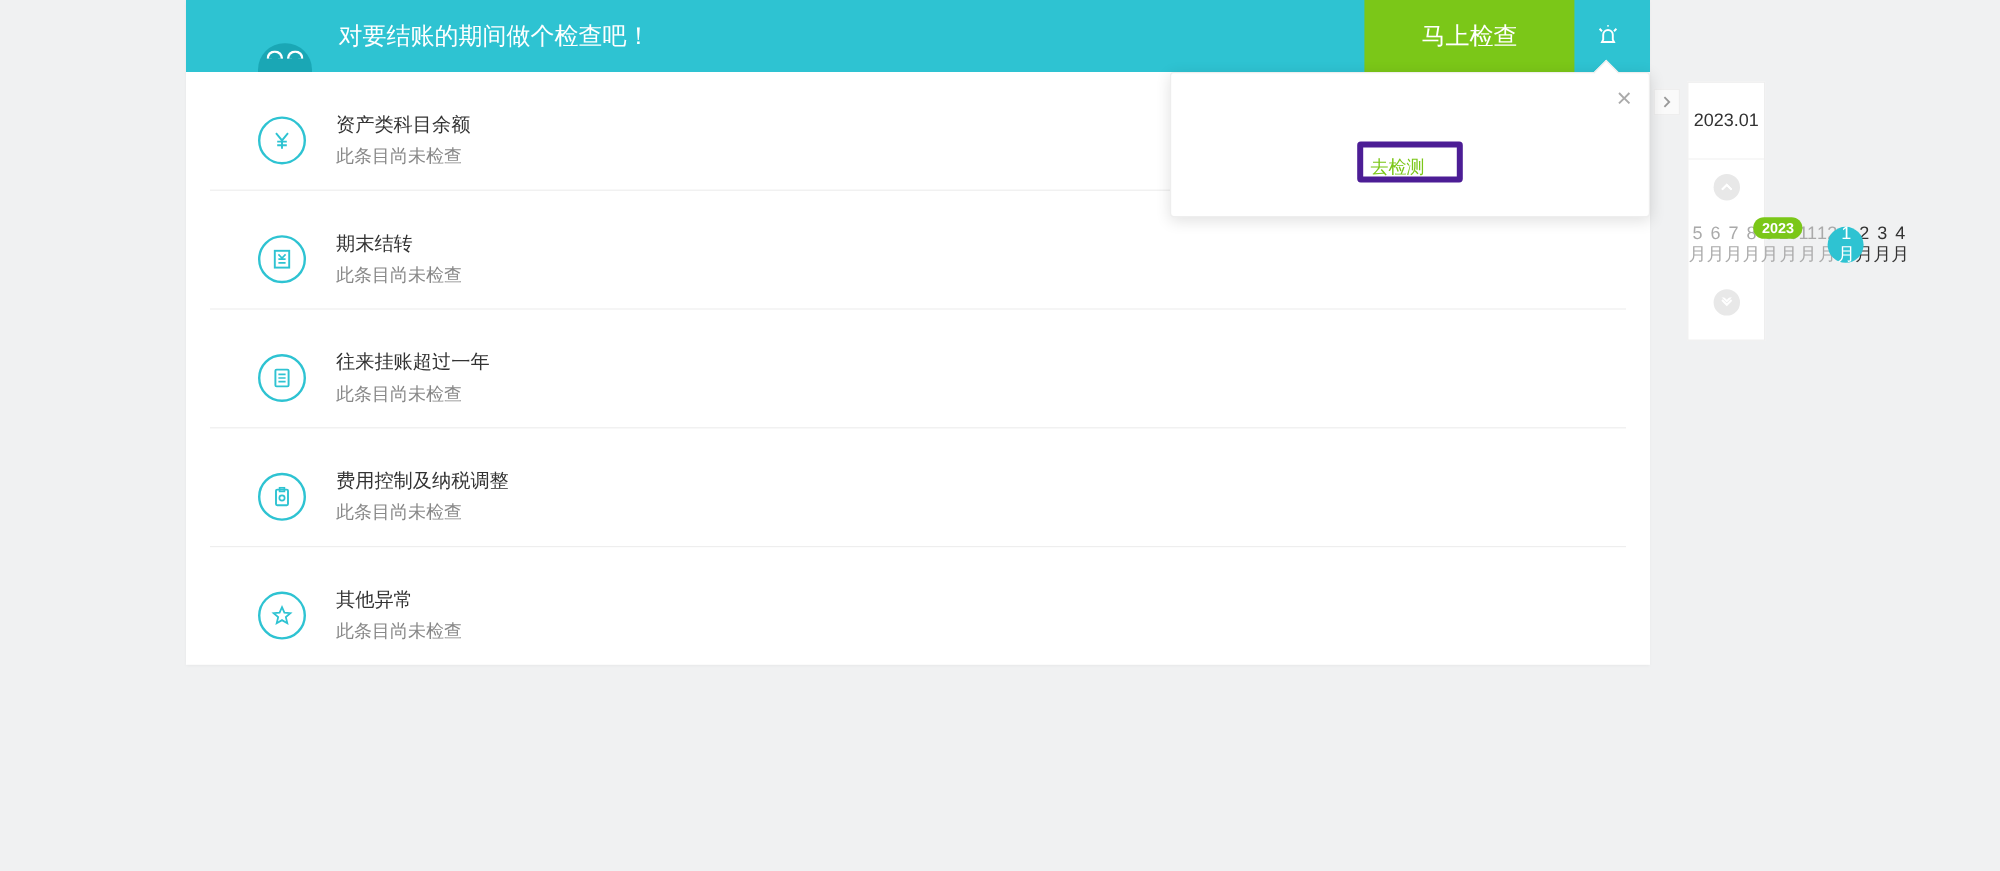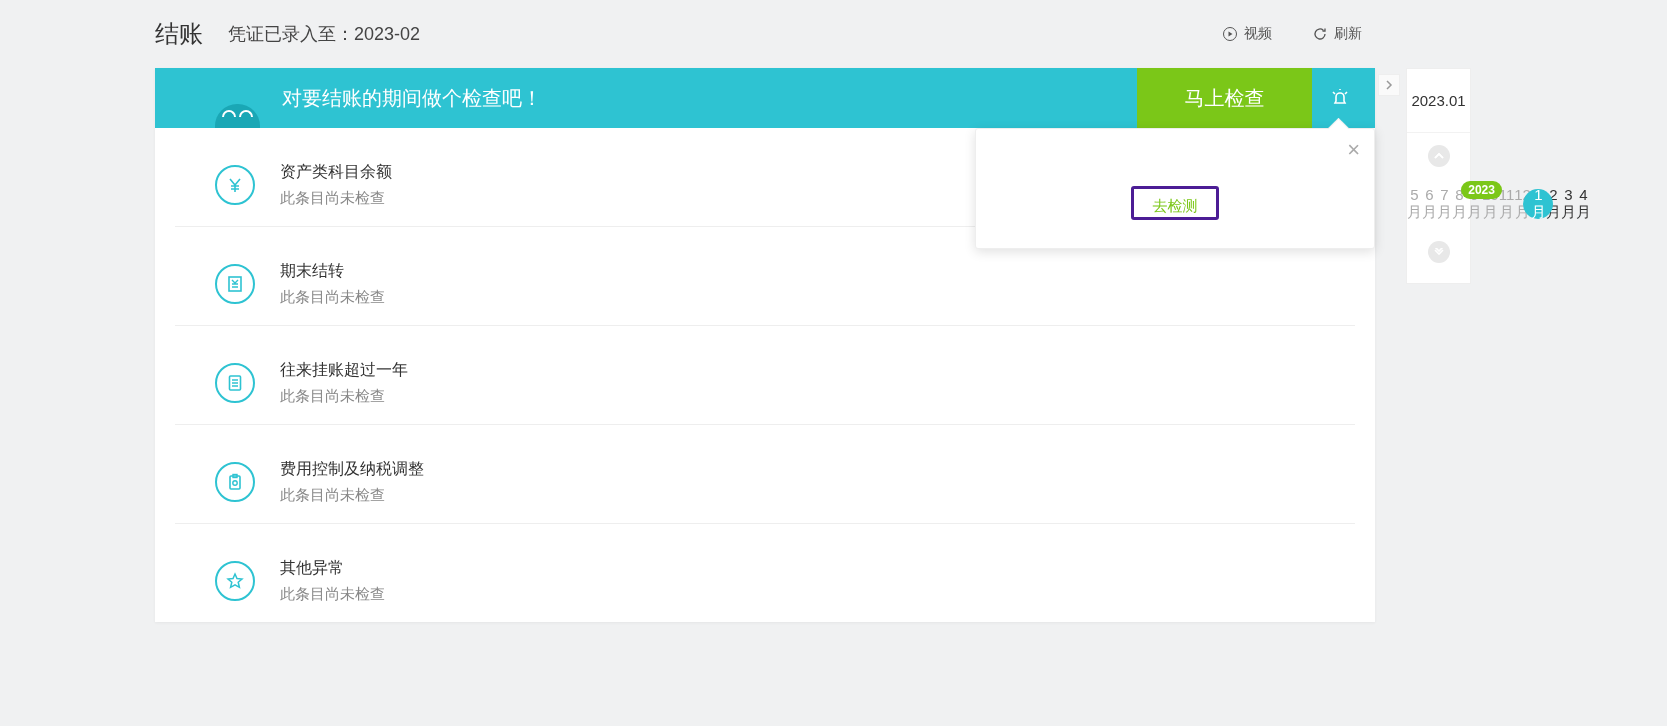--- a/index.html
+++ b/index.html
@@ -21,57 +21,37 @@
 .list{padding:0 20px}
 .row{display:flex;align-items:center;padding:34px 0 18px 40px;border-bottom:1px solid #eee}
 .row:last-child{border-bottom:none}
 .ic{width:40px;height:40px;border:2px solid #2ec3d2;border-radius:50%;display:flex;align-items:center;justify-content:center;color:#2ec3d2;margin-right:25px}
 .row-t{font-size:16px;color:#333}
 .row-s{font-size:15px;color:#888;margin-top:6px}
 .pop{position:absolute;top:60px;right:0;width:400px;background:#fff;border:1px solid #eee;border-radius:3px;box-shadow:0 3px 12px rgba(0,0,0,.12);padding:35px 20px 28px;z-index:5}
 .pop:before{content:"";position:absolute;top:-8px;right:28px;width:14px;height:14px;background:#fff;border-left:1px solid #eee;border-top:1px solid #eee;transform:rotate(45deg)}
 .pop-x{position:absolute;top:10px;right:14px;font-size:22px;color:#aaa;cursor:pointer;line-height:1}
 .pop-t{text-align:center;font-size:16px;color:#333}
-.pop-b{margin:22px auto 0;display:block;width:88px;height:34px;line-height:32px;text-align:center;border:3px solid #4c1d95;color:#7bc718;border-radius:3px;background:#fff;cursor:pointer;font-size:15px}
+.pop-b{margin:22px auto 0;display:block;width:88px;height:34px;line-height:32px;text-align:left;border:5px solid #4c1d95;color:#7bc718;border-radius:3px;background:#fff;cursor:pointer;font-size:15px}
 .chev{position:absolute;left:1378px;top:74px;width:22px;height:22px;background:#fafafa;border:1px solid #eee;display:flex;align-items:center;justify-content:center;color:#999;cursor:pointer;font-size:12px}
 .side{position:absolute;right:196px;top:68px;width:65px;background:#fff;border:1px solid #eee;padding-bottom:8px}
 .yr{text-align:center;font-size:15px;color:#333;padding:23px 0;border-bottom:1px solid #f2f2f2}
 .nav{width:22px;height:22px;border-radius:50%;background:#e8e8e8;color:#bbb;margin:12px auto;display:flex;align-items:center;justify-content:center;cursor:pointer;font-size:12px}
 .mths{display:flex;align-items:center;gap:0}
 .m{width:100%;text-align:center;padding:7px 0;font-size:15px;color:#aaa;cursor:pointer;position:relative}
 .m.en{color:#333;font-weight:500}
 .m.cur{color:#fff}
 .m.cur .bub{position:absolute;left:50%;top:50%;transform:translate(-50%,-50%);width:30px;height:30px;border-radius:50%;background:#2ec3d2;z-index:-1}
 .badge{position:absolute;right:44px;top:2px;background:#7bc718;color:#fff;font-size:12px;font-weight:600;padding:2px 7px;border-radius:10px;z-index:2}
 svg{display:block}
 </style>
 </head>
 <body>
 <div class="page">
 
-<div class="header">
-  <div class="h-title">结账</div>
-  <div class="h-sub">凭证已录入至：2023-02</div>
-  <div class="h-actions">
-    <div class="h-act">
-      <svg width="16" height="16" viewBox="0 0 16 16" fill="none">
-            <circle cx="8" cy="8" r="6.5" stroke="#555"></circle>
-            <path d="M6.5 5.5l4 2.5-4 2.5z" fill="#555"></path>
-          </svg>
-      <span>视频</span>
-    </div>
-    <div class="h-act">
-      <svg width="16" height="16" viewBox="0 0 16 16" fill="none">
-            <path d="M13 8a5 5 0 1 1-1.7-3.8" stroke="#555" stroke-width="1.3" fill="none"></path>
-            <path d="M13 2.5V5h-2.5" stroke="#555" stroke-width="1.3" fill="none"></path>
-          </svg>
-      <span>刷新</span>
-    </div>
-  </div>
-</div>
 
 <div class="main">
   <div class="banner">
     <div class="robot"></div>
     <div class="banner-text">对要结账的期间做个检查吧！</div>
     <div class="check-btn">马上检查</div>
     <div class="bell">
       <svg width="24" height="24" viewBox="0 0 24 24" fill="none">
             <path d="M7 17h10l-1-2v-4a4 4 0 0 0-8 0v4l-1 2z" stroke="#fff" stroke-width="1.6"></path>
             <path d="M5 6l2 2M19 6l-2 2M12 4v-1" stroke="#fff" stroke-width="1.6"></path>

